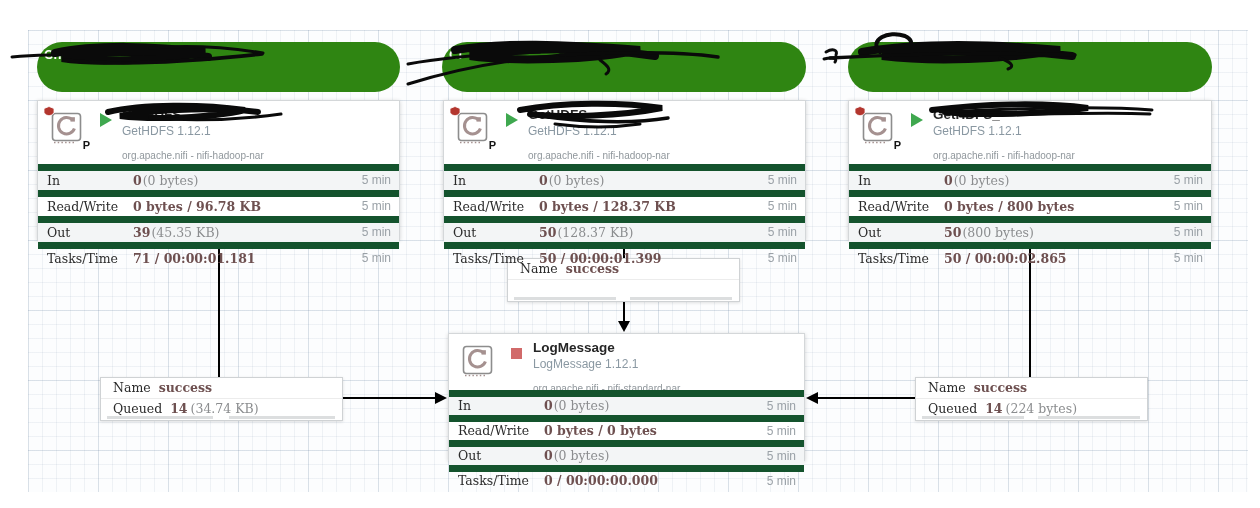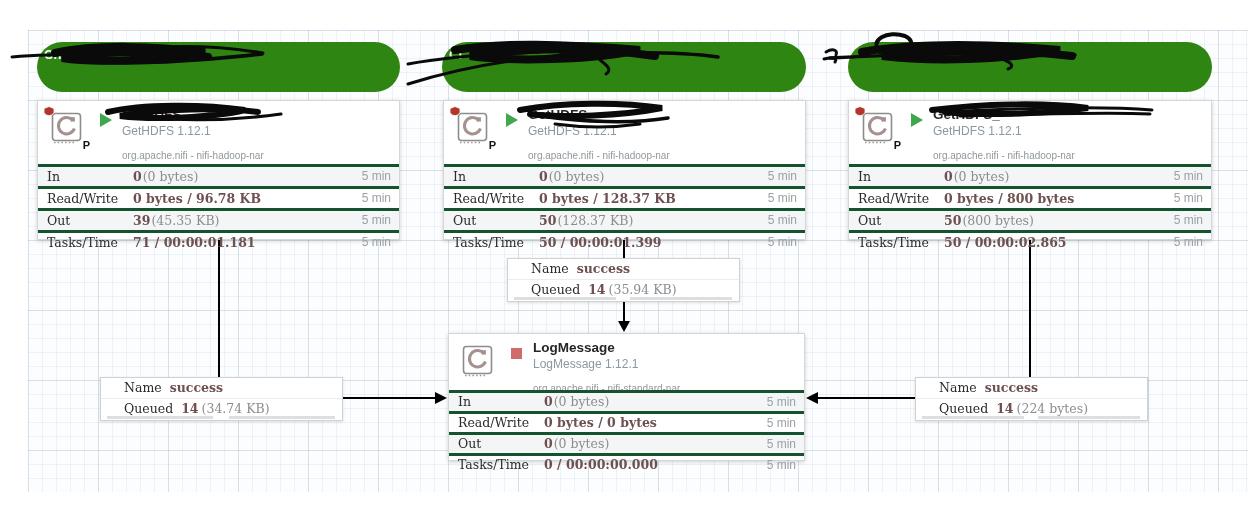--- a/index.html
+++ b/index.html
@@ -26,34 +26,34 @@
   .badge-p{position:absolute;right:-4px;bottom:-2px;font-size:11px;font-weight:bold;color:#141414;}
   .run-status{position:absolute;left:62px;top:12px;}
   .tri-run{width:0;height:0;border-left:12px solid #3fa84f;border-top:7px solid transparent;border-bottom:7px solid transparent;}
   .sq-stop{width:11px;height:11px;background:#d16a6a;margin-top:2px;}
   .proc-titles{position:absolute;left:84px;top:6px;right:6px;}
   .proc-name{font-size:13.5px;font-weight:bold;color:#262626;white-space:nowrap;}
   .proc-type{font-size:12px;color:#8a98a2;margin-top:2px;}
   .proc-bundle{font-size:10px;color:#90979c;margin-top:12px;}
   
   .stat-row{position:relative;height:19px;line-height:19px;font-size:12.5px;
-            border-top:3px solid #14532d;white-space:nowrap;}
+            border-top:7px solid #14532d;white-space:nowrap;}
   .stat-row.alt{background:#f3f5f6;}
   .stat-label{position:absolute;left:9px;font-family:"DejaVu Serif",serif;color:#2b2b2b;}
   .stat-value{position:absolute;left:95px;font-family:"DejaVu Serif",serif;}
   .stat-value b{color:#6e5050;}
   .stat-value .extra{color:#8b8d8f;margin-left:1px;}
   .stat-window{position:absolute;right:8px;color:#9aa1a7;font-size:12px;}
   .lm .stat-row{height:18px;line-height:18px;}
   .lm .proc-header{height:56px;padding-left:27px;}
   
   .conn-label{position:absolute;width:233px;height:44px;background:#ffffff;z-index:3;
     border:1px solid #cfd2d4;box-shadow:0 1px 3px rgba(0,0,0,0.12);box-sizing:border-box;
     font-family:"DejaVu Serif",serif;font-size:12.5px;}
-  .conn-row{position:relative;height:20px;line-height:20px;padding-left:23px;white-space:nowrap;}
+  .conn-row{position:relative;height:20px;line-height:20px;padding-left:12px;white-space:nowrap;}
   .conn-row.name-row{border-bottom:1px solid #ececec;}
   .conn-key{color:#2b2b2b;margin-right:8px;}
   .conn-name{color:#6e5050;font-weight:bold;}
   .conn-count{color:#6e5050;font-weight:bold;}
   .conn-size{color:#8b8d8f;margin-left:3px;}
   .conn-bars{position:absolute;left:0;bottom:1px;width:100%;height:3px;}
   .bar{position:absolute;height:3px;background:#dcdedf;top:0;}
   .bar.b-left{left:6px;width:44%;}
   .bar.b-right{left:53%;width:44%;}
   
@@ -100,23 +100,20 @@
     </div>
     <div class="conn-bars">
         <span class="bar b-left"></span>
         <span class="bar b-right"></span>
       </div>
   </div>
 
   <div class="conn-label" style="left:507px;top:258px;">
     <div class="conn-row name-row">
       <span class="conn-key">Name</span><span class="conn-name">success</span>
-    </div>
-    <div class="conn-row">
-      <span class="conn-key">Queued</span><span class="conn-count">14</span><span class="conn-size">(35.94 KB)</span>
     </div>
     <div class="conn-bars">
         <span class="bar b-left"></span>
         <span class="bar b-right"></span>
       </div>
   </div>
 
   <div class="conn-label" style="left:915px;top:377px;">
     <div class="conn-row name-row">
       <span class="conn-key">Name</span><span class="conn-name">success</span>

